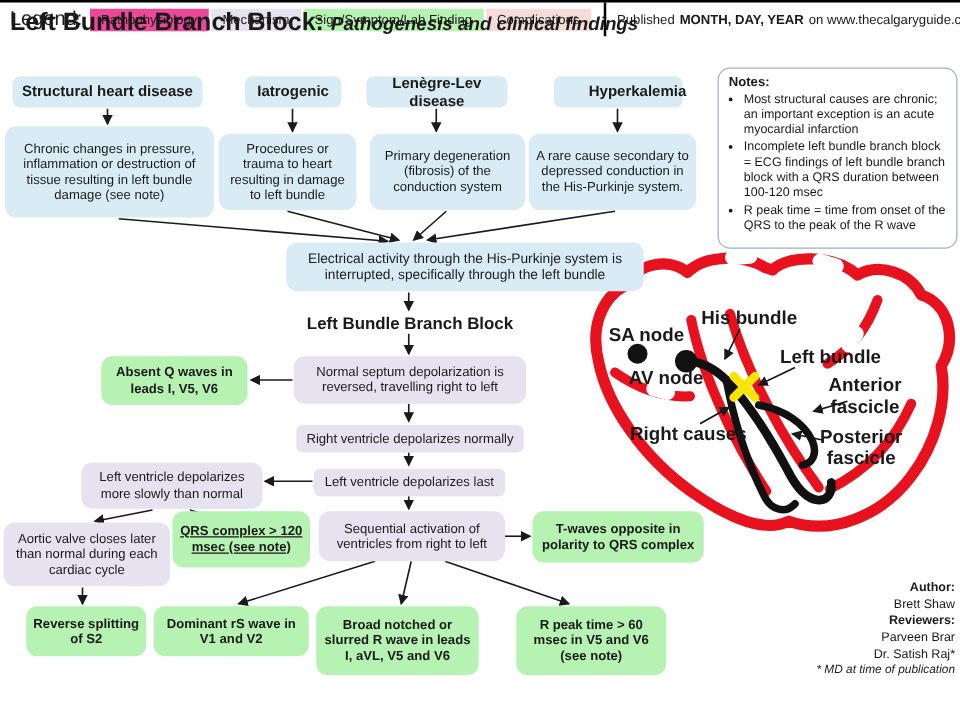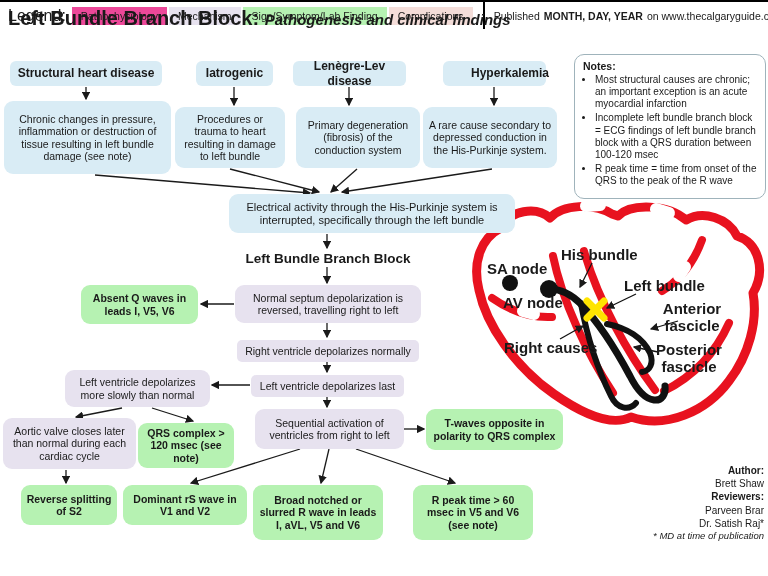--- a/index.html
+++ b/index.html
@@ -145,21 +145,21 @@
 
   <div class="box patho f11" style="left:184px;top:194px;width:286px;height:39px;">Electrical activity through the His-Purkinje system is interrupted, specifically through the left bundle</div>
   <div id="lbbb-heading" class="abs">Left Bundle Branch Block</div>
 
   <div class="box sign f10" style="left:81px;top:285px;width:117px;height:39px;">Absent Q waves in leads I, V5, V6</div>
   <div class="box mech f10" style="left:235px;top:285px;width:186px;height:38px;">Normal septum depolarization is reversed, travelling right to left</div>
   <div class="box mech f10" style="left:237px;top:340px;width:182px;height:22px;border-radius:5px;">Right ventricle depolarizes normally</div>
   <div class="box mech f10" style="left:251px;top:375px;width:153px;height:22px;border-radius:5px;">Left ventricle depolarizes last</div>
   <div class="box mech f10" style="left:65px;top:370px;width:145px;height:37px;">Left ventricle depolarizes more slowly than normal</div>
   <div class="box mech f10" style="left:3px;top:418px;width:133px;height:51px;">Aortic valve closes later than normal during each cardiac cycle</div>
-  <div class="box sign f10" style="left:138px;top:423px;width:96px;height:45px;">QRS complex &gt; 120 msec (see note)</div>
+  <div class="box sign f10" style="left:138px;top:409px;width:110px;height:45px;text-decoration:underline;">QRS complex &gt; 120 msec (see note)</div>
   <div class="box mech f10" style="left:255px;top:409px;width:149px;height:40px;">Sequential activation of ventricles from right to left</div>
   <div class="box sign f10" style="left:426px;top:409px;width:137px;height:41px;">T-waves opposite in polarity to QRS complex</div>
 
   <div class="box sign f10" style="left:21px;top:485px;width:96px;height:40px;">Reverse splitting of S2</div>
   <div class="box sign f10" style="left:123px;top:485px;width:124px;height:40px;">Dominant rS wave in V1 and V2</div>
   <div class="box sign f10" style="left:253px;top:485px;width:130px;height:55px;">Broad notched or slurred R wave in leads I, aVL, V5 and V6</div>
   <div class="box sign f10" style="left:413px;top:485px;width:120px;height:55px;">R peak time &gt; 60 msec in V5 and V6 (see note)</div>
 
   <div id="credits" class="abs">
     <div class="b">Author:</div>

